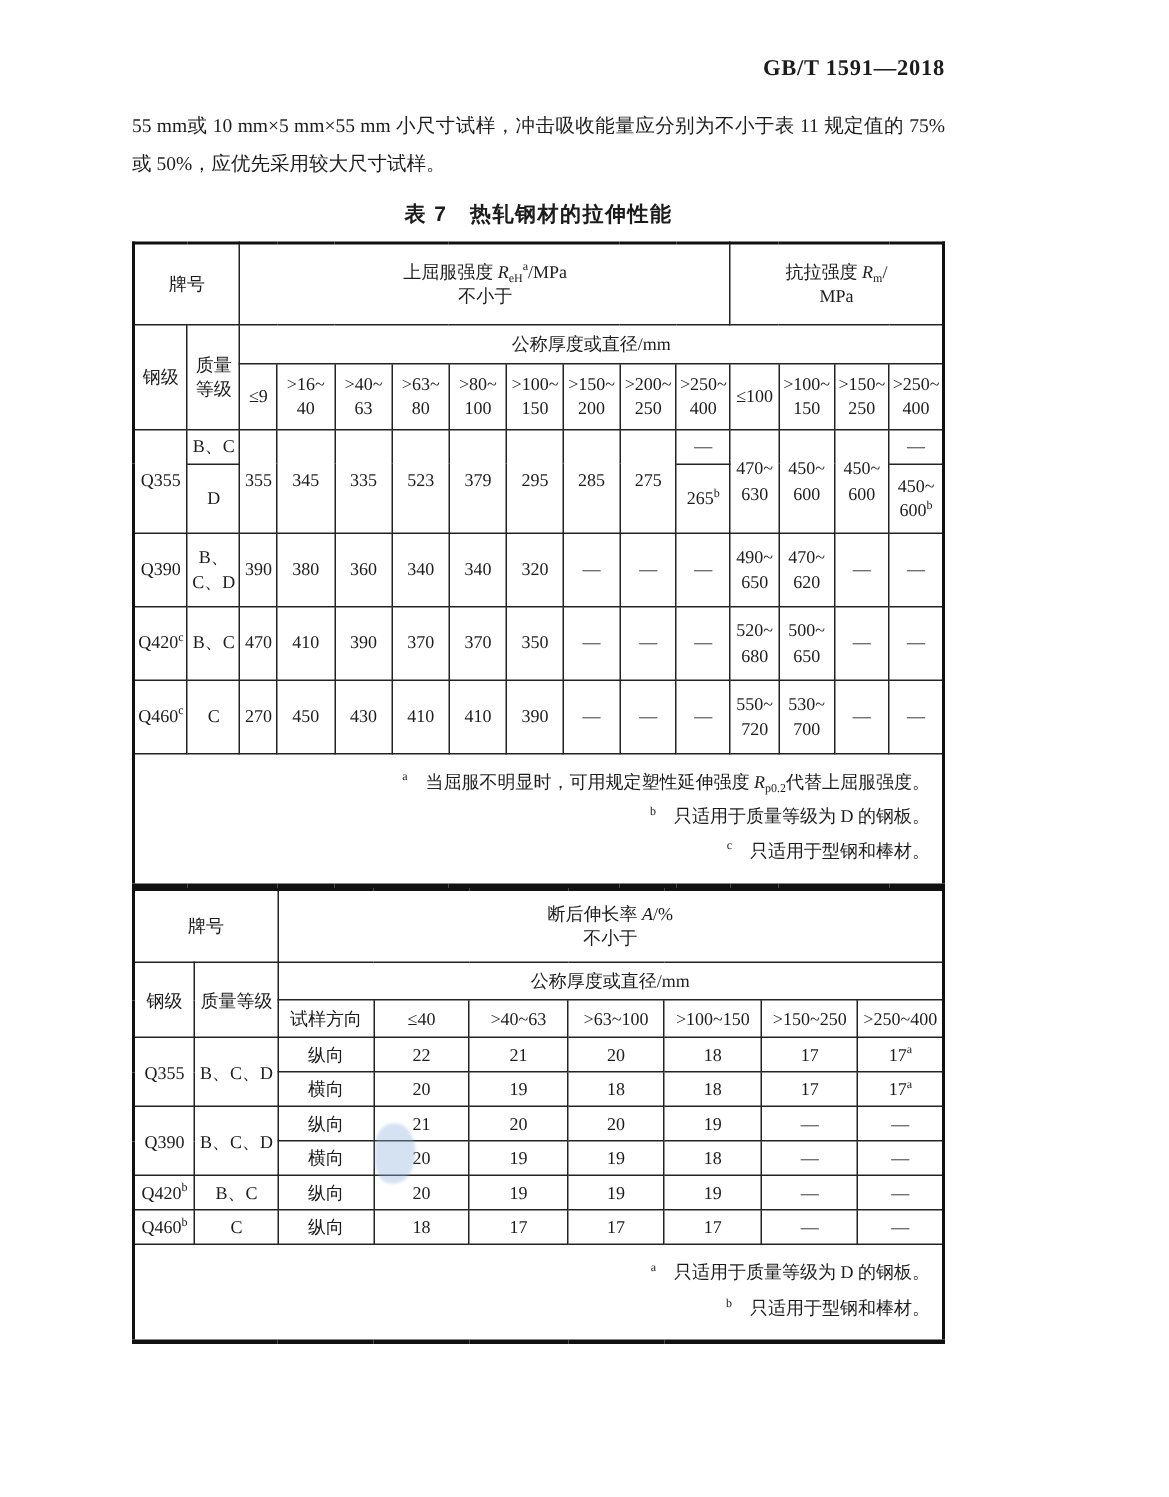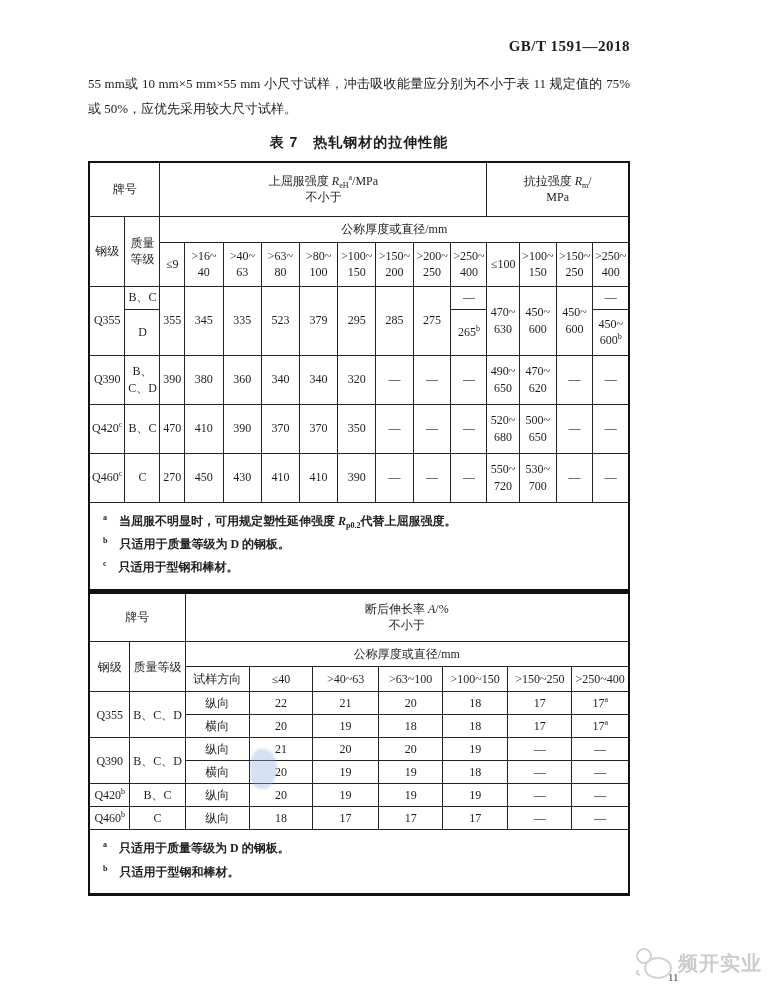--- a/index.html
+++ b/index.html
@@ -11,21 +11,21 @@
   .note{margin:8px 0 0 0;font-size:12px;line-height:17px;padding-left:19px;}
   .caption{margin:13px 0 9px 0;text-align:center;font-weight:bold;font-size:14px;
            font-family:"Liberation Sans","DejaVu Sans",sans-serif;letter-spacing:1px;}
   .cap8{margin-top:22px;}
   table.gbt{width:100%;border-collapse:collapse;table-layout:fixed;
             border:2px solid #111;border-bottom:3px solid #111;font-size:12px;}
   .gbt td{border:1px solid #222;text-align:center;vertical-align:middle;padding:1px;line-height:1.35;}
   .gbt i{font-style:italic;}
   .gbt sup{font-size:8px;line-height:0;}
   .gbt sub{font-size:8px;line-height:0;vertical-align:-3px;}
-  .gbt td.fnote{text-align:left;padding:7px 8px 9px 13px;font-weight:bold;}
+  .gbt td.fnote{text-align:right;padding:7px 8px 9px 13px;}
   .fnote div{line-height:1.95;font-size:12px;}
   #t7 tr:nth-child(1){height:54px}
   #t7 tr:nth-child(2){height:26px}
   #t7 tr:nth-child(3){height:44px}
   #t7 tr:nth-child(4){height:23px}
   #t7 tr:nth-child(5){height:46px}
   #t7 tr:nth-child(6),#t7 tr:nth-child(7),#t7 tr:nth-child(8){height:49px}
   #t8 tr:nth-child(1){height:49px}
   #t8 tr:nth-child(2),#t8 tr:nth-child(3){height:25px}
   #t8 tr:nth-child(4),#t8 tr:nth-child(5),#t8 tr:nth-child(6),
@@ -278,22 +278,13 @@
               <div><sup>b</sup>　只适用于型钢和棒材。</div>
             </td>
           </tr>
         </tbody>
     </table>
 
   </div>
 
   <div class="blue-wm"></div>
 
-  <div class="pagefoot">
-    <svg class="wm-logo" width="42" height="42" viewBox="0 0 42 42">
-      <circle cx="10" cy="12" r="7" fill="none" stroke="#d2d2d2" stroke-width="2"></circle>
-      <ellipse cx="24" cy="24" rx="13" ry="10" fill="none" stroke="#d2d2d2" stroke-width="2"></ellipse>
-      <path d="M4 26 Q1 30 6 31" fill="none" stroke="#d2d2d2" stroke-width="2"></path>
-    </svg>
-    <span class="wm-text">频开实业</span>
-    <span class="page-num">11</span>
-  </div>
 </div>
 
 </body></html>

